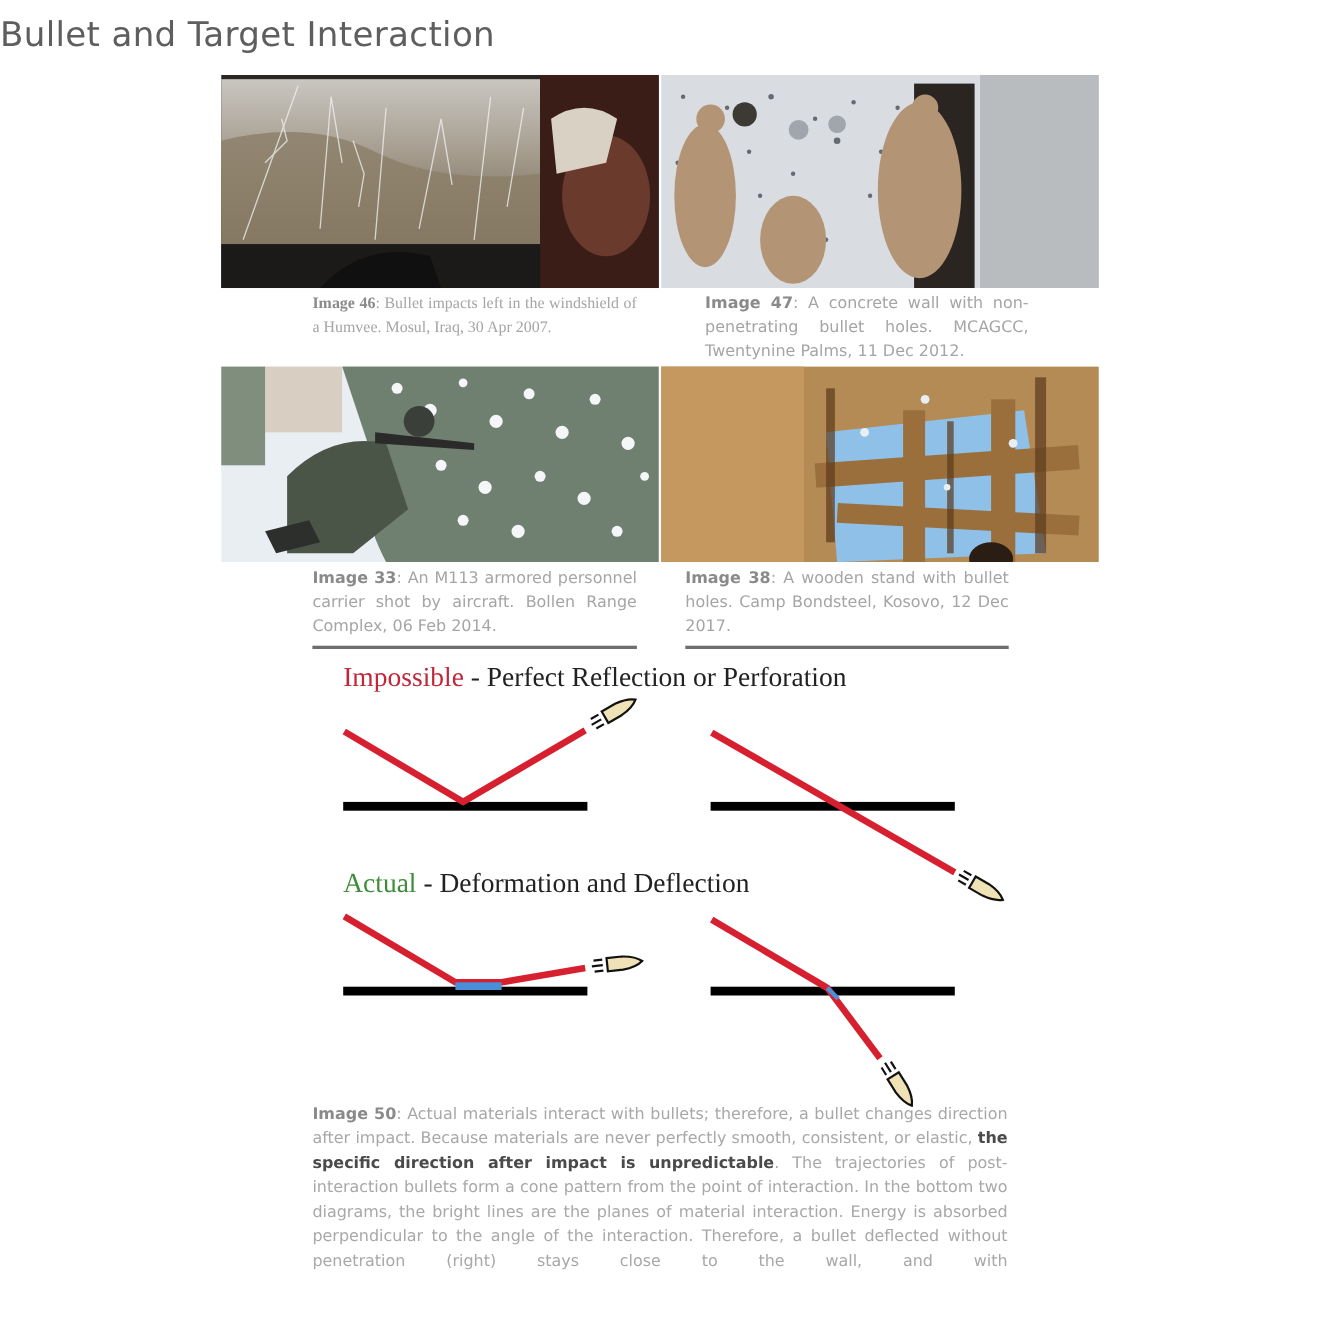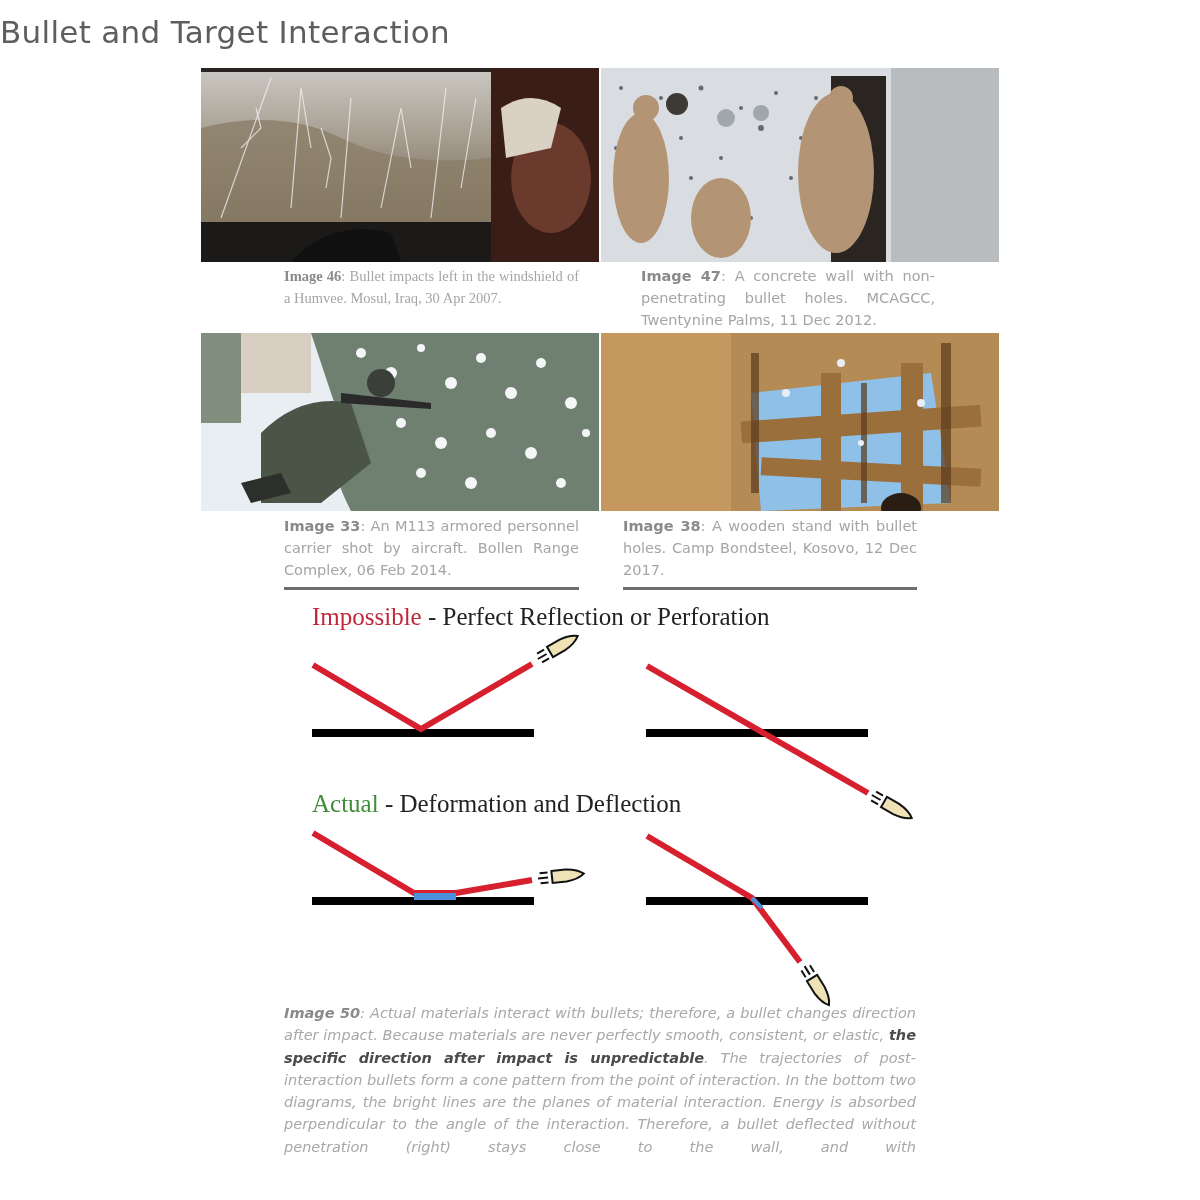--- a/index.html
+++ b/index.html
@@ -6,21 +6,21 @@
     body { width: 1200px; height: 1200px; position: relative; overflow: hidden; font-family: "DejaVu Sans", sans-serif; }
     .title { position: absolute; left: 0; width: 1200px; top: 14px; text-align: left; font-family: "DejaVu Sans", sans-serif; font-size: 31px; color: #5e5e5e; letter-spacing: 0.3px; font-weight: normal; }
     .photo { position: absolute; overflow: hidden; }
     .cap { position: absolute; font-family: "DejaVu Sans", sans-serif; font-size: 14.5px; line-height: 22px; color: #a5a5a5; text-align: justify; text-align-last: left; }
     .cap b { color: #8a8a8a; font-weight: bold; }
     .rule { position: absolute; height: 3px; background: #6e6e6e; }
     .heading { position: absolute; font-family: Liberation Serif, serif; font-size: 25px; color: #222; white-space: nowrap; }
     .heading .imp { color: #c0283a; }
     .heading .act { color: #3f8d3a; }
     .diagram { position: absolute; left: 0; top: 0; }
-    .body-text { position: absolute; left: 284px; top: 1002px; width: 632px; font-family: "DejaVu Sans", sans-serif; font-size: 14.5px; line-height: 22.3px; color: #a8a8a8; text-align: justify; text-align-last: justify; font-style: italic; }
+    .body-text { position: absolute; left: 284px; top: 1002px; width: 632px; font-family: "DejaVu Sans", sans-serif; font-size: 14.5px; line-height: 22.3px; color: #a8a8a8; text-align: justify; text-align-last: justify; }
     .body-text b { color: #4a4a4a; font-weight: bold; }
     .body-text .lbl { color: #8a8a8a; font-weight: bold; }
   </style>
 </head>
 <body>
 
 <div class="title">Bullet and Target Interaction</div>
 
 <div class="photo" style="left:201px; top:68px; width:398px; height:194px;">
   <svg width="398" height="194" viewBox="0 0 398 194">

